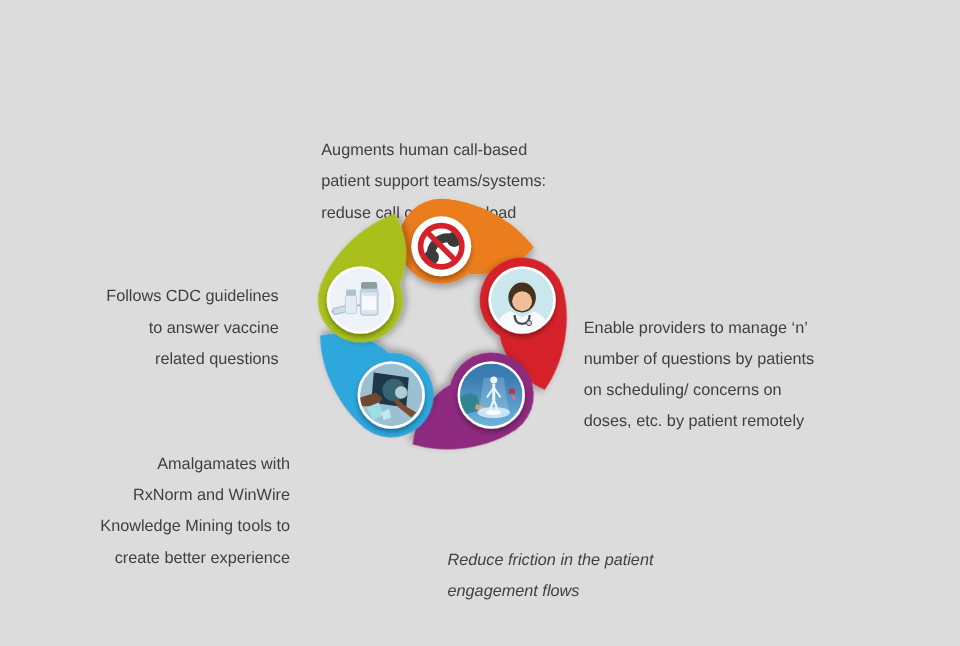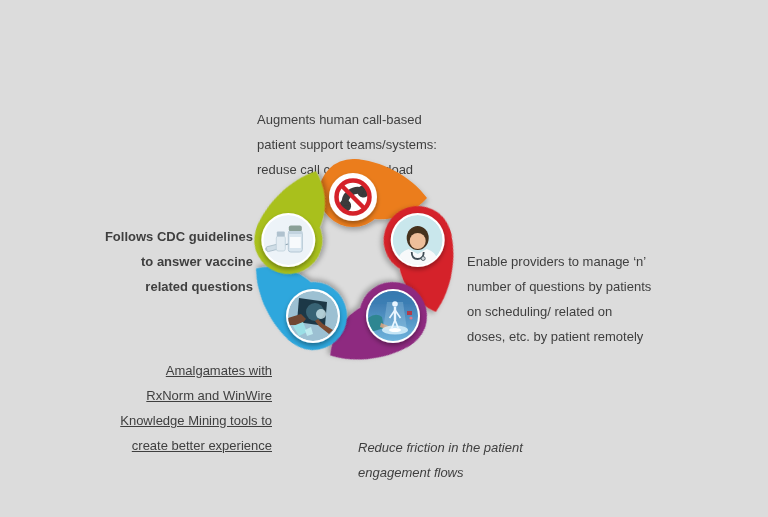--- a/index.html
+++ b/index.html
@@ -19,30 +19,30 @@
   .align-right{text-align:right;}
   #pinwheel{position:absolute;left:243px;top:151px;}
 </style>
 </head>
 <body style="background: rgb(220, 220, 220);">
 
 <div class="label" style="left:257px;top:62px;">Augments human call-based
 patient support teams/systems:
 reduse call center overload</div>
 
-<div class="label align-right" style="right:515px;top:179px;font-weight:bold;">Follows CDC guidelines
+<div class="label align-right" style="right:545px;top:179px;">Follows CDC guidelines
 to answer vaccine
 related questions</div>
 
 <div class="label" style="left:467px;top:204px;">Enable providers to manage ‘n’
 number of questions by patients
-on scheduling/ related on
+on scheduling/ concerns on
 doses, etc. by patient remotely</div>
 
-<div class="label align-right" style="right:496px;top:313px;text-decoration:underline;">Amalgamates with
+<div class="label align-right" style="right:536px;top:313px;">Amalgamates with
 RxNorm and WinWire
 Knowledge Mining tools to
 create better experience</div>
 
 <div class="label" style="left:358px;top:390px;font-style:italic;">Reduce friction in the patient
 engagement flows</div>
 
 <svg id="pinwheel" width="220" height="220" viewBox="0 0 220 220">
   <defs>
     <filter id="ds" x="-40%" y="-40%" width="180%" height="180%">

